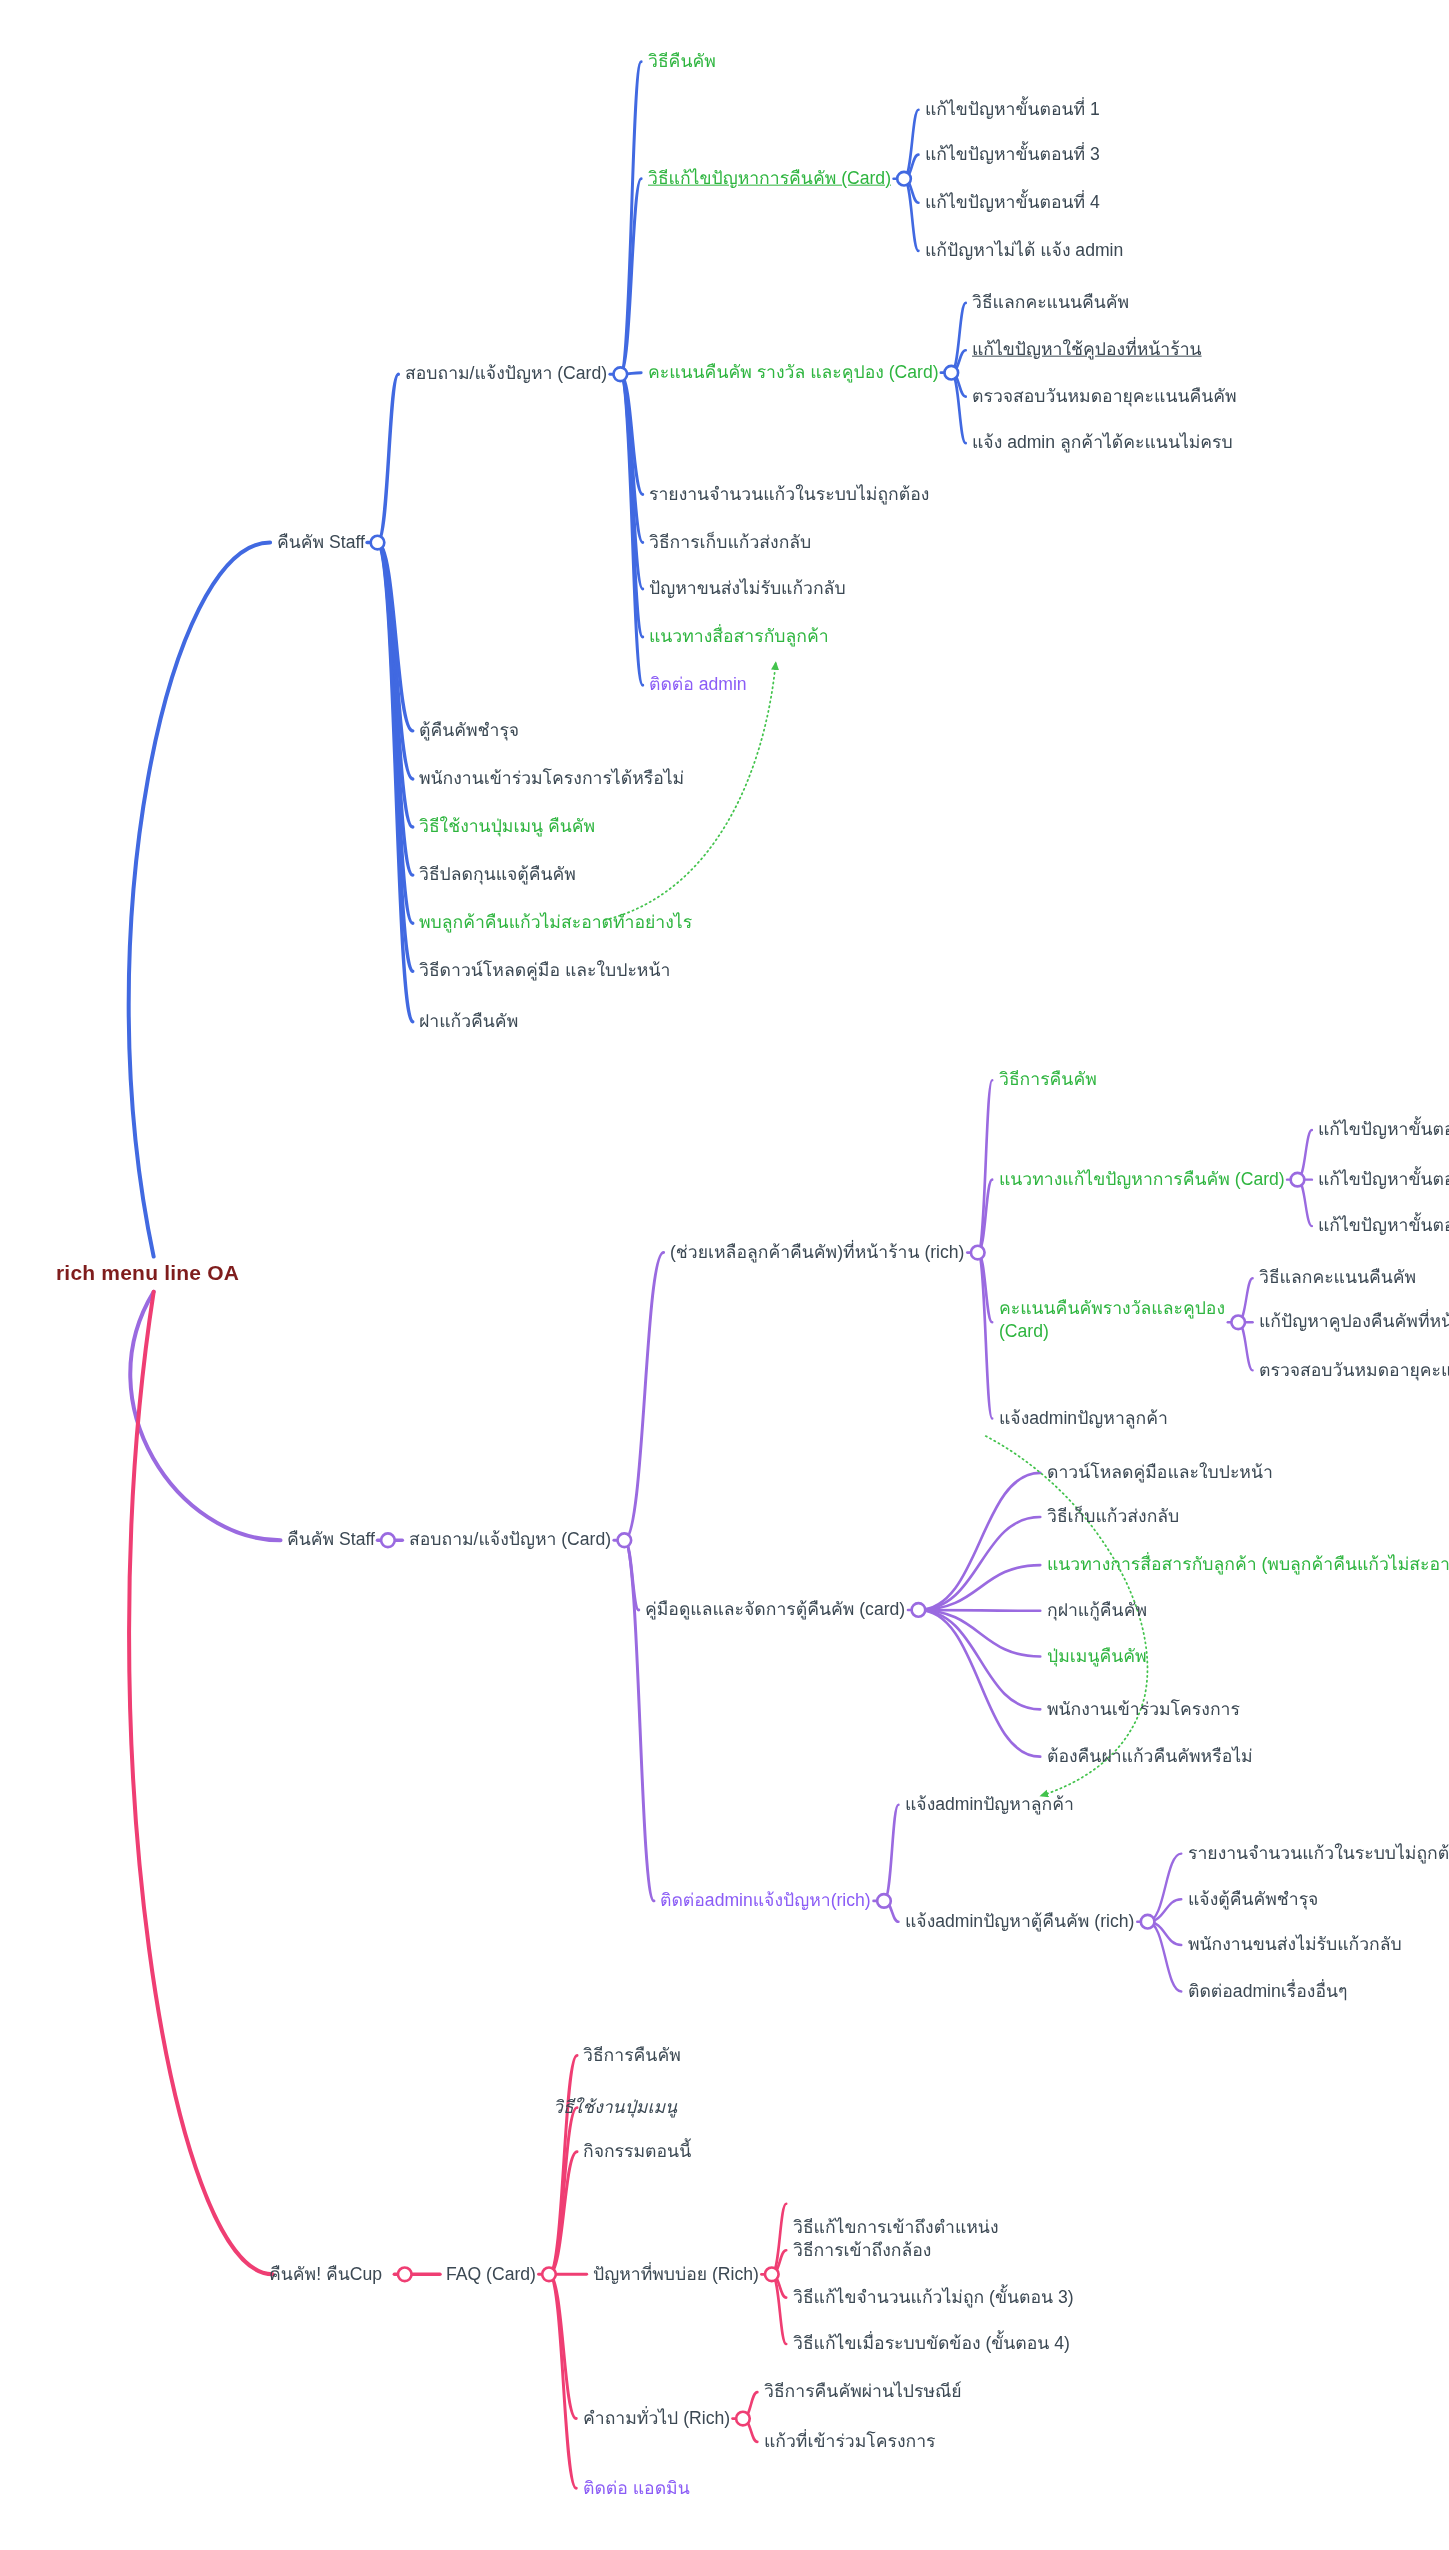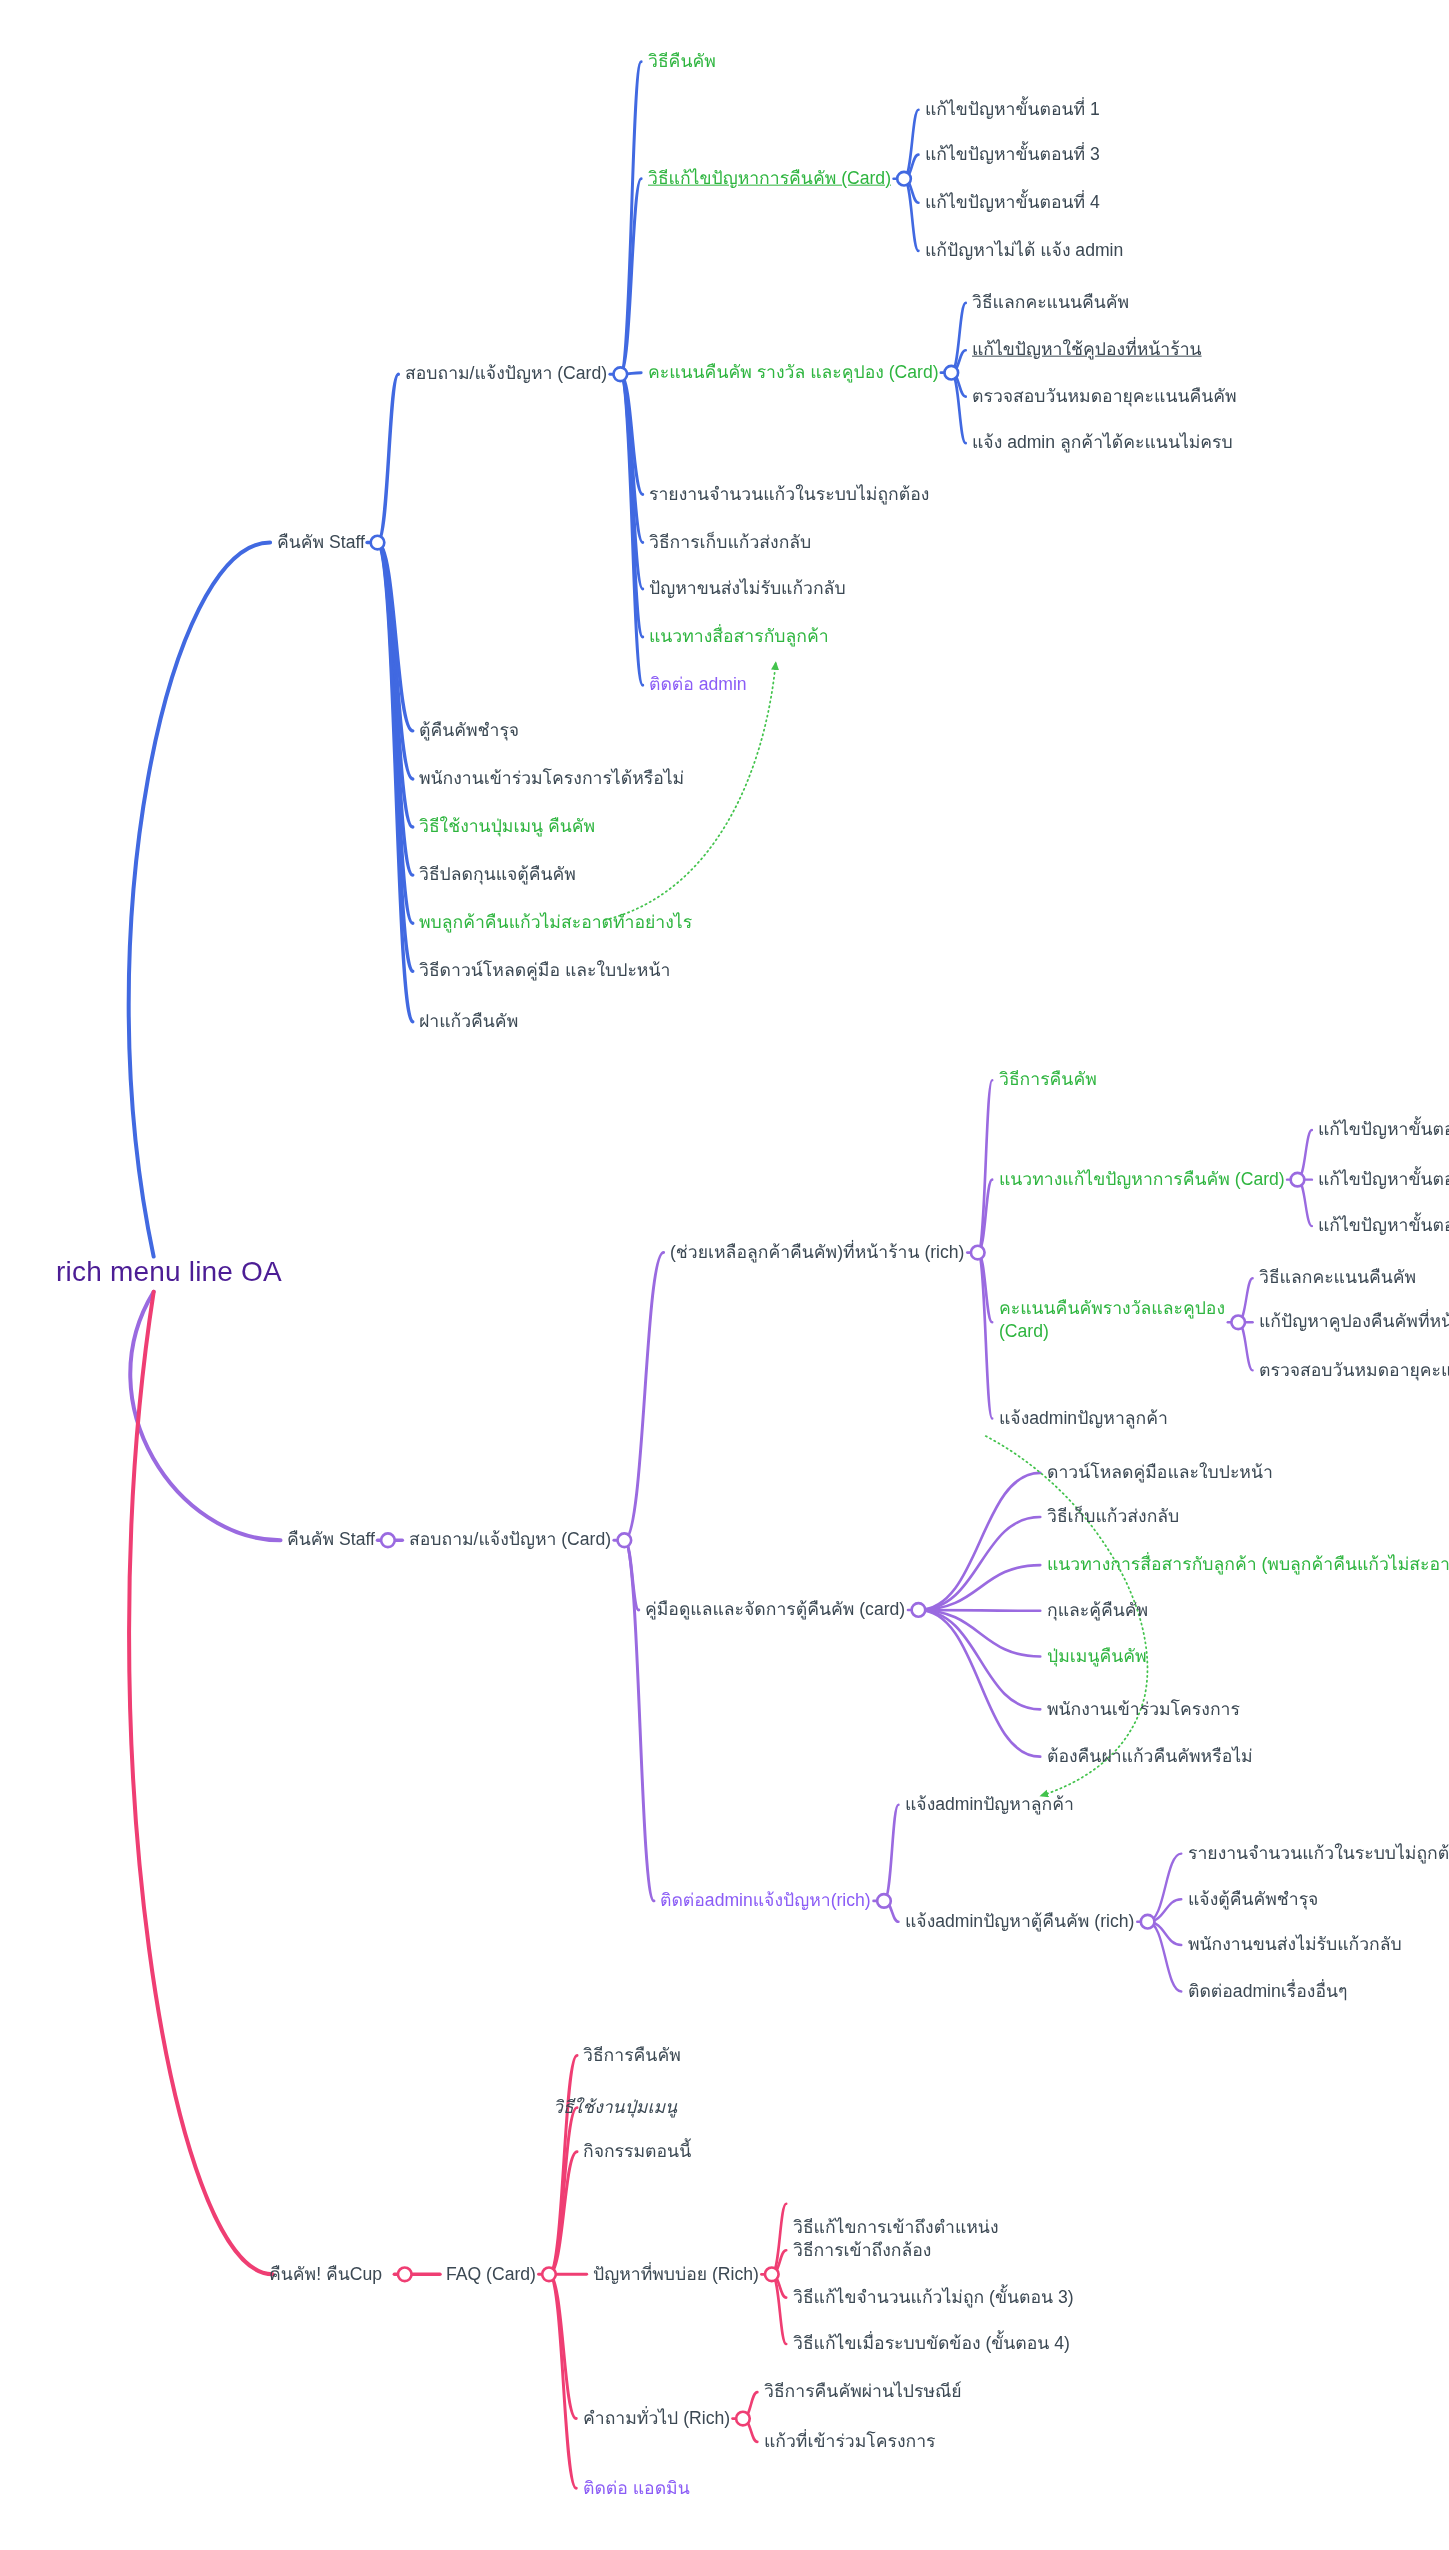--- a/index.html
+++ b/index.html
@@ -2,21 +2,21 @@
 <html style="font-size:13px"><head>
 <meta charset="utf-8">
 <style>
   html,body{margin:0;padding:0;background:#ffffff;}
   .canvas{position:relative;width:1449px;height:2550px;background:#ffffff;overflow:hidden;
           font-family:"Liberation Sans", sans-serif;}
   #links{position:absolute;left:0;top:0;}
   #nodes{position:absolute;left:0;top:0;width:100%;height:100%;}
   .mm-node{position:absolute;transform:translateY(-54%);font-size:17.6px;line-height:1.3;
            color:#3b4853;white-space:pre;cursor:pointer;}
-  .mm-root{font-size:28px;font-weight:normal;color:#4c1d95;letter-spacing:0.2px;}
+  .mm-root{font-size:21px;font-weight:bold;color:#7f1d1d;letter-spacing:0.2px;}
   .t-green{color:#2eb53f;}
   .t-cyan{color:#8b5cf6;}
 </style>
 </head>
 <body>
 
 <div class="canvas">
   <svg id="links" width="1449" height="2550" viewBox="0 0 1808 3182">
     <defs>
       <marker id="ah" markerUnits="userSpaceOnUse" markerWidth="16" markerHeight="14" refX="10" refY="5" orient="auto">
@@ -163,21 +163,21 @@
       <div class="mm-node t-green" style="left: 999px; top: 1322px;">คะแนนคืนคัพรางวัลและคูปอง
 (Card)</div>
       <div class="mm-node" style="left: 1259px; top: 1278px;">วิธีแลกคะแนนคืนคัพ</div>
       <div class="mm-node" style="left: 1259px; top: 1322px;">แก้ปัญหาคูปองคืนคัพที่หน้าร้าน</div>
       <div class="mm-node" style="left: 1259px; top: 1371px;">ตรวจสอบวันหมดอายุคะแนนคืนคัพ</div>
       <div class="mm-node" style="left: 999px; top: 1419px;">แจ้งadminปัญหาลูกค้า</div>
       <div class="mm-node" style="left: 645px; top: 1610px;">คู่มือดูแลและจัดการตู้คืนคัพ (card)</div>
       <div class="mm-node" style="left: 1047px; top: 1473px;">ดาวน์โหลดคู่มือและใบปะหน้า</div>
       <div class="mm-node" style="left: 1047px; top: 1517px;">วิธีเก็บแก้วส่งกลับ</div>
       <div class="mm-node t-green" style="left: 1047px; top: 1565px;">แนวทางการสื่อสารกับลูกค้า (พบลูกค้าคืนแก้วไม่สะอาด)</div>
-      <div class="mm-node" style="left: 1047px; top: 1611px;">กุและคู้คืนคัพ</div>
+      <div class="mm-node" style="left: 1047px; top: 1611px;">กุฝาแกู้คืนคัพ</div>
       <div class="mm-node t-green" style="left: 1047px; top: 1657px;">ปุ่มเมนูคืนคัพ</div>
       <div class="mm-node" style="left: 1047px; top: 1710px;">พนักงานเข้าร่วมโครงการ</div>
       <div class="mm-node" style="left: 1047px; top: 1757px;">ต้องคืนฝาแก้วคืนคัพหรือไม่</div>
       <div class="mm-node t-cyan" style="left: 660px; top: 1901px;">ติดต่อadminแจ้งปัญหา(rich)</div>
       <div class="mm-node" style="left: 905px; top: 1805px;">แจ้งadminปัญหาลูกค้า</div>
       <div class="mm-node" style="left: 905px; top: 1922px;">แจ้งadminปัญหาตู้คืนคัพ (rich)</div>
       <div class="mm-node" style="left: 1188px; top: 1854px;">รายงานจำนวนแก้วในระบบไม่ถูกต้อง</div>
       <div class="mm-node" style="left: 1188px; top: 1900px;">แจ้งตู้คืนคัพชำรุจ</div>
       <div class="mm-node" style="left: 1188px; top: 1945px;">พนักงานขนส่งไม่รับแก้วกลับ</div>
       <div class="mm-node" style="left: 1188px; top: 1992px;">ติดต่อadminเรื่องอื่นๆ</div>

